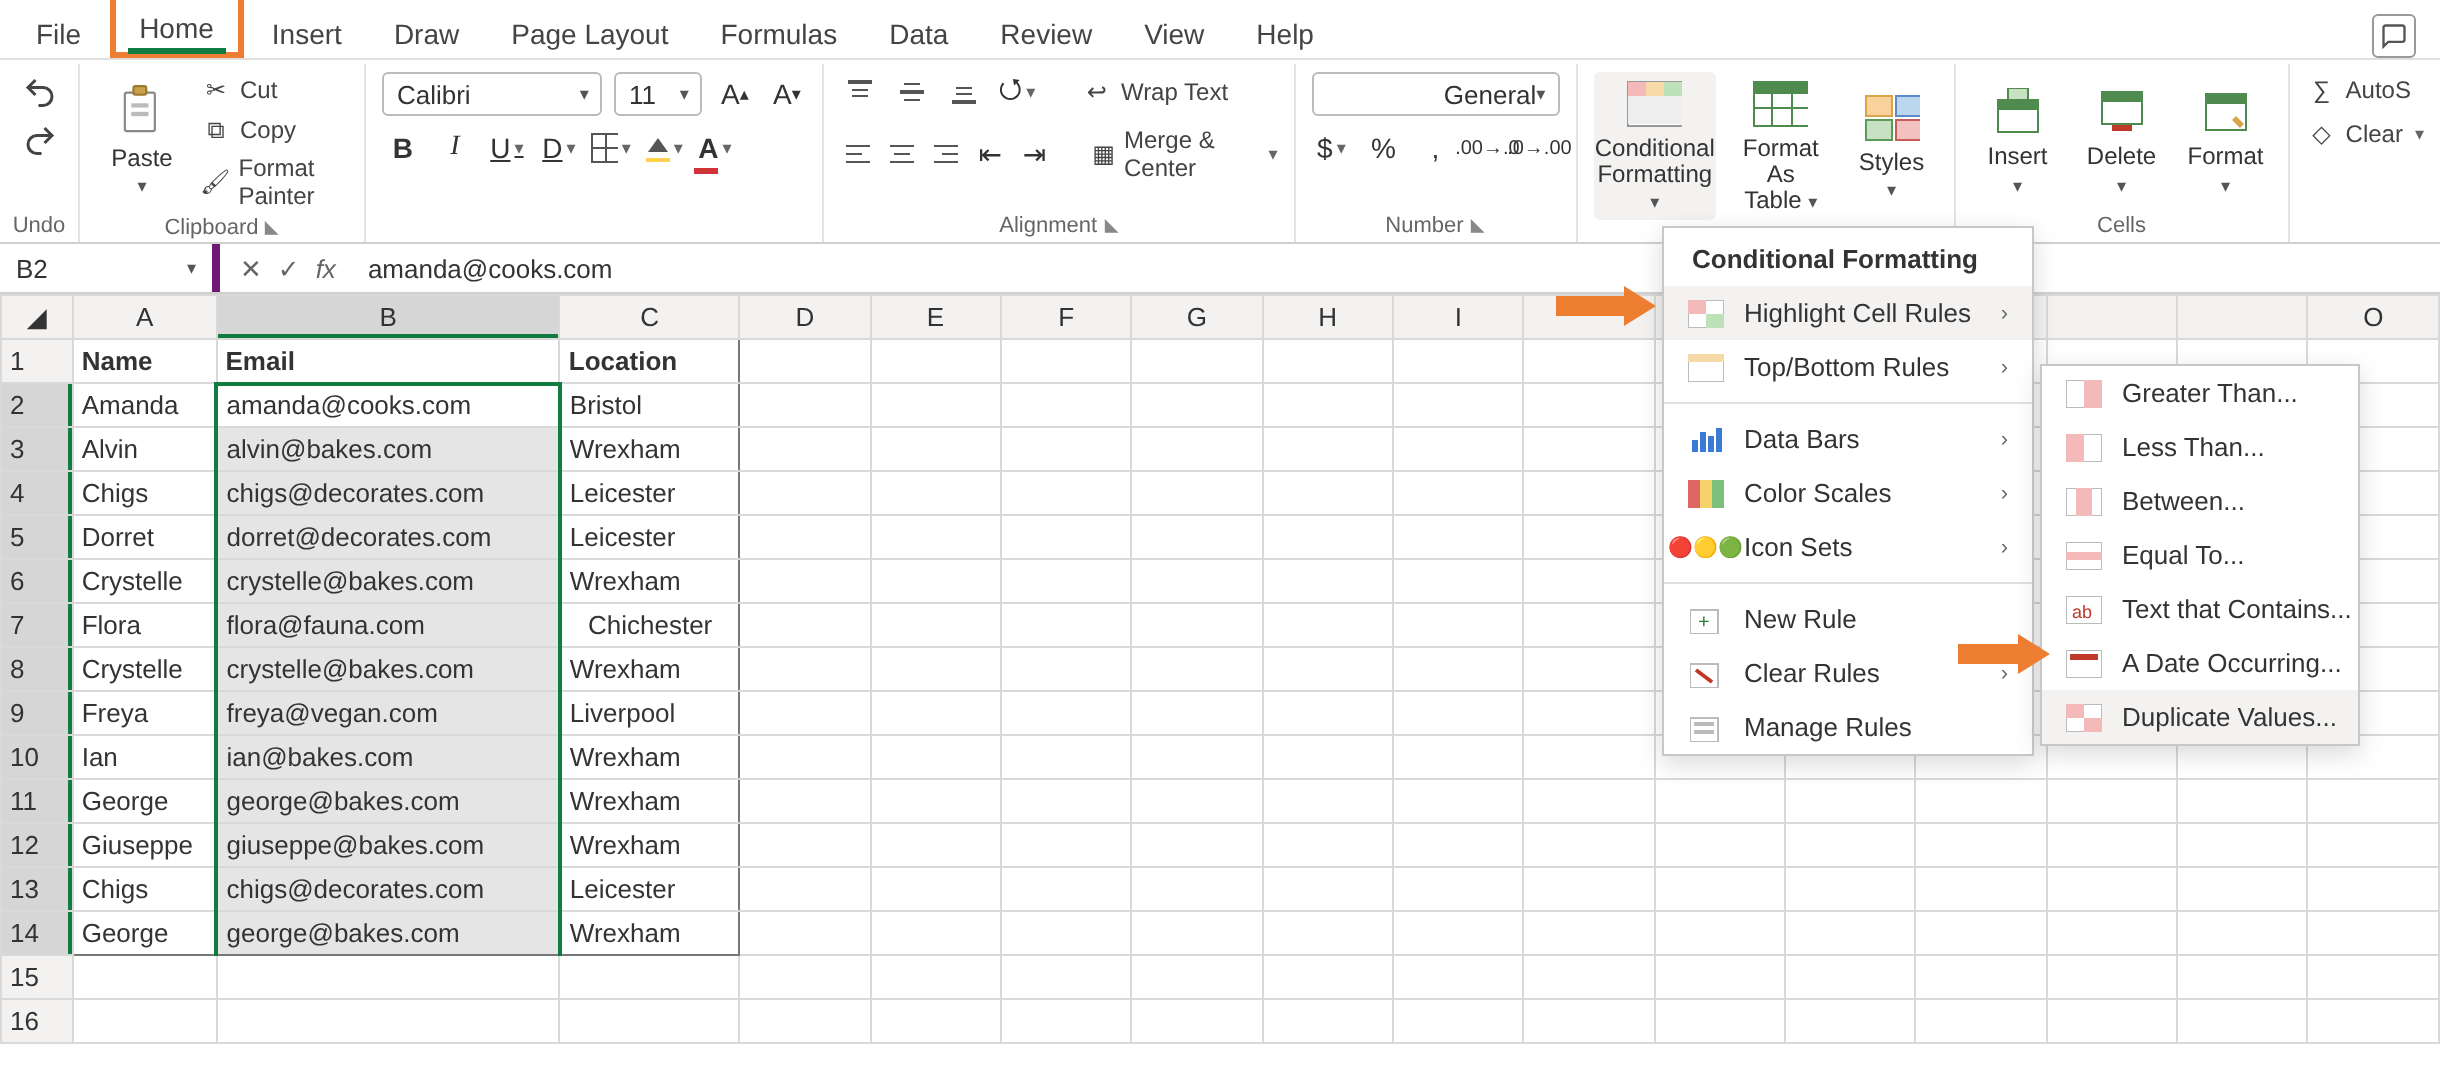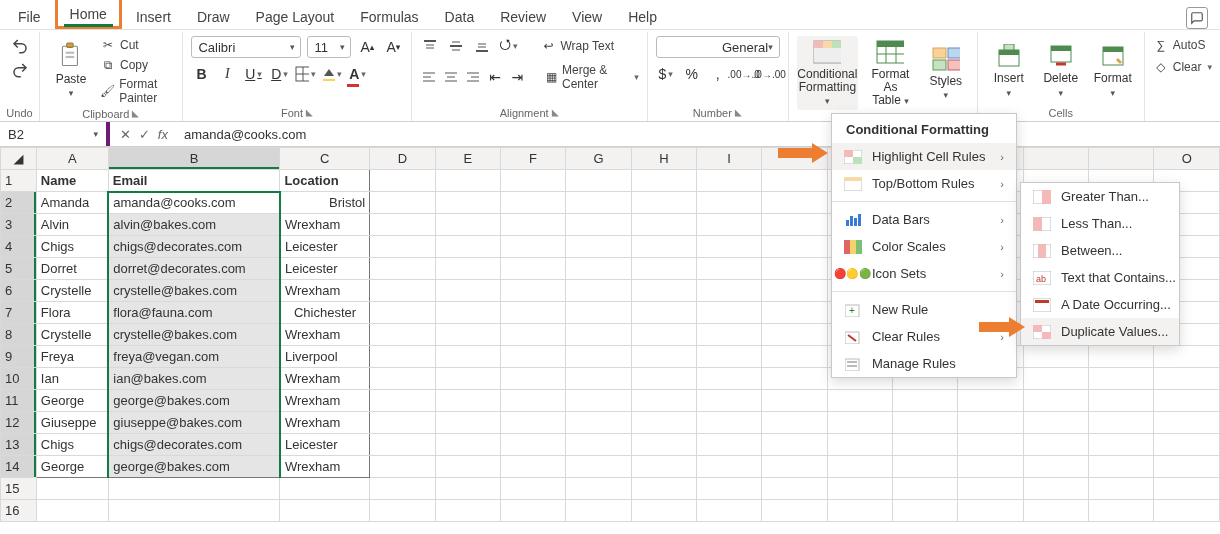--- a/index.html
+++ b/index.html
@@ -193,24 +193,20 @@
             </svg>
             <span class="dd">▾</span>
           </div>
         <div class="sq">
             <span style="color:#333;font-weight:bold">A</span>
             <span style="display:inline-block;width:12px;height:3px;background:#d13438;margin-left:-12px;margin-top:12px;position:relative;top:5px"></span>
             <span class="dd">▾</span>
           </div>
       </div>
     </div>
-    <div class="group-label">
-        <span>Font</span>
-        <span class="dlaunch">◢</span>
-      </div>
   </div>
 
   <div class="group">
     <div class="group-body" style="flex-direction:column; align-items:flex-start; gap:6px;">
       <div class="btnrow">
         <div class="sq">
             <svg width="14" height="14">
               <line x1="1" y1="2" x2="13" y2="2" stroke="#555" stroke-width="2"></line>
               <line x1="3" y1="6" x2="11" y2="6" stroke="#555"></line>
               <line x1="3" y1="9" x2="11" y2="9" stroke="#555"></line>
@@ -467,21 +463,21 @@
           <td></td>
           <td></td>
           <td></td>
           <td></td>
           <td></td>
         </tr>
         <tr>
           <td class="rowhdr selrow">2</td>
           <td style="border-left: 1px solid rgb(119, 119, 119);">Amanda</td>
           <td class="selcell" style="border-left: 2px solid rgb(16, 124, 65); border-right: 2px solid rgb(16, 124, 65); border-top: 2px solid rgb(16, 124, 65); background: rgb(255, 255, 255);">amanda@cooks.com</td>
-          <td style="border-right: 1px solid rgb(119, 119, 119); text-align: right;">Bristol</td>
+          <td style="border-right: 1px solid rgb(119, 119, 119);">Bristol</td>
           <td></td>
           <td></td>
           <td></td>
           <td></td>
           <td></td>
           <td></td>
           <td></td>
           <td></td>
           <td></td>
           <td></td>
@@ -870,20 +866,29 @@
           <rect width="18" height="14" fill="#fff" stroke="#bbb"></rect>
           <rect x="5" y="0" width="8" height="14" fill="#f4b9b9"></rect>
         </svg>
       </span>
       <span>Between...</span>
     </div>
   <div class="item">
       <span class="mic">
         <svg width="18" height="14">
           <rect width="18" height="14" fill="#fff" stroke="#bbb"></rect>
+          <rect x="0" y="5" width="18" height="4" fill="#f4b9b9"></rect>
+        </svg>
+      </span>
+      <span>Equal To...</span>
+    </div>
+  <div class="item">
+      <span class="mic">
+        <svg width="18" height="14">
+          <rect width="18" height="14" fill="#fff" stroke="#bbb"></rect>
           <text x="3" y="11" font-size="9" fill="#c0392b">ab</text>
         </svg>
       </span>
       <span>Text that Contains...</span>
     </div>
   <div class="item">
       <span class="mic">
         <svg width="18" height="14">
           <rect width="18" height="14" fill="#fff" stroke="#bbb"></rect>
           <rect x="2" y="2" width="14" height="3" fill="#c0392b"></rect>

